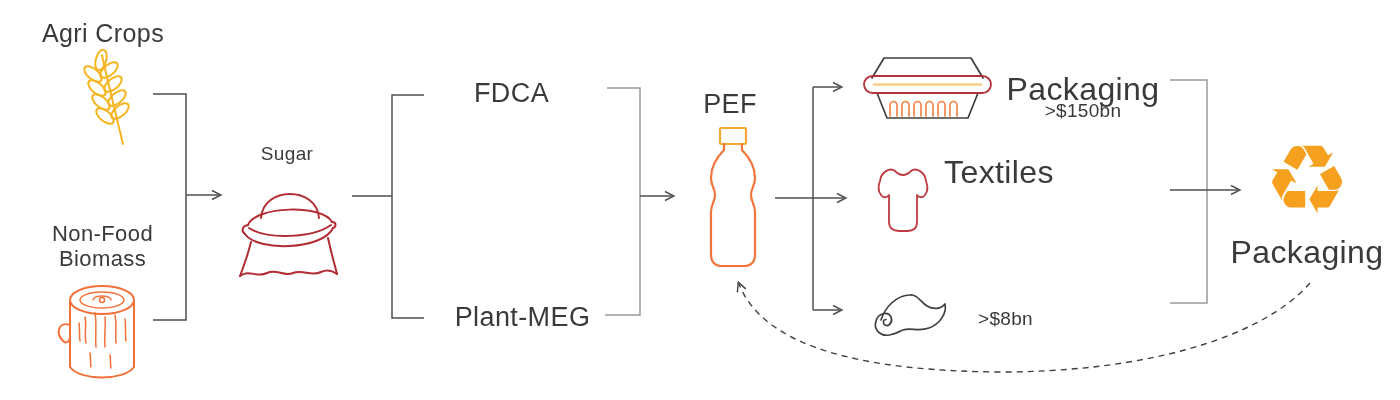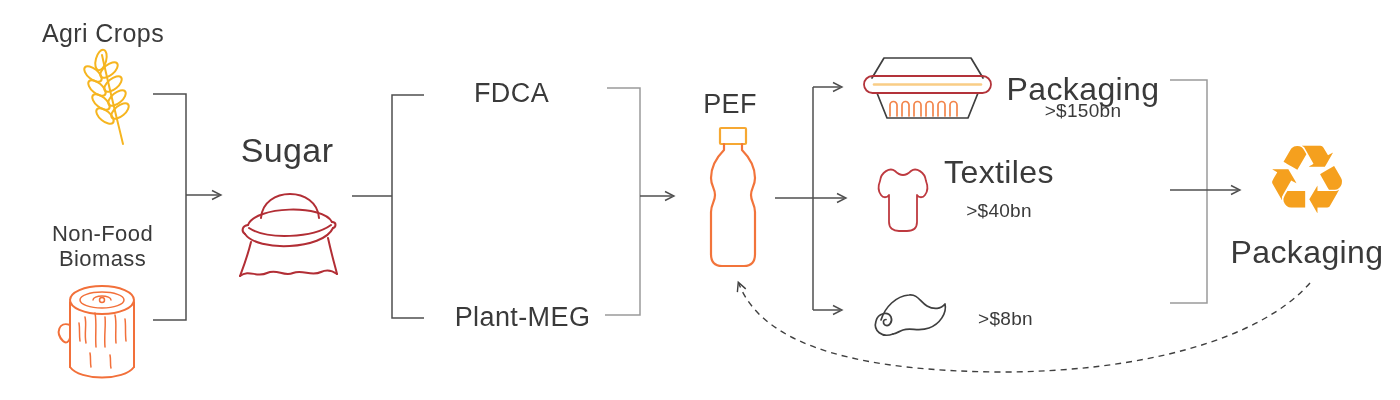--- a/index.html
+++ b/index.html
@@ -140,31 +140,30 @@
     <path class="st-dark" d="M13,37 C17,24 28,13 41,12 C50,11 52,19 59,23 C66,27 73,26 77,21 C79,30 72,41 61,45 C50,49 43,44 35,47 C31,48.5 28,50.5 25,51"></path>
     <path class="st-dark" d="M25,51 C14,55 5,48 8,38 C10,30 20,28 23,34 C25,39 21,44 17,42 C14.5,40.5 15,36.5 18,36.5"></path>
   </svg>
 
   <div class="recycle-glyph">♻</div>
 
   <div class="lbl" style="left:23px;top:19px;width:160px;font-size:25px">Agri Crops</div>
 
   <div class="lbl" style="left:45px;top:221px;width:115px;font-size:22px;line-height:25px">Non-Food Biomass</div>
 
-  <div class="lbl main" style="left:237px;top:131px;width:100px;font-size:34px">Sugar</div>
+  <div class="lbl main" style="left:237px;top:143px;width:100px;font-size:19px">Sugar</div>
 
   <div class="lbl big" style="left:459px;top:78px;width:105px">FDCA</div>
 
   <div class="lbl big" style="left:435px;top:302px;width:175px">Plant-MEG</div>
 
   <div class="lbl big" style="left:694px;top:89px;width:72px">PEF</div>
 
   <div class="lbl main" style="left:1003px;top:71px;width:160px">Packaging</div>
   <div class="lbl sub" style="left:1003px;top:100px;width:160px">&gt;$150bn</div>
 
   <div class="lbl main" style="left:933px;top:154px;width:132px">Textiles</div>
-  <div class="lbl sub" style="left:933px;top:200px;width:132px">&gt;$40bn</div>
 
   <div class="lbl sub" style="left:948px;top:308px;width:115px">&gt;$8bn</div>
 
   <div class="lbl main" style="left:1227px;top:234px;width:160px">Packaging</div>
 
 </div>
 
 </body></html>

